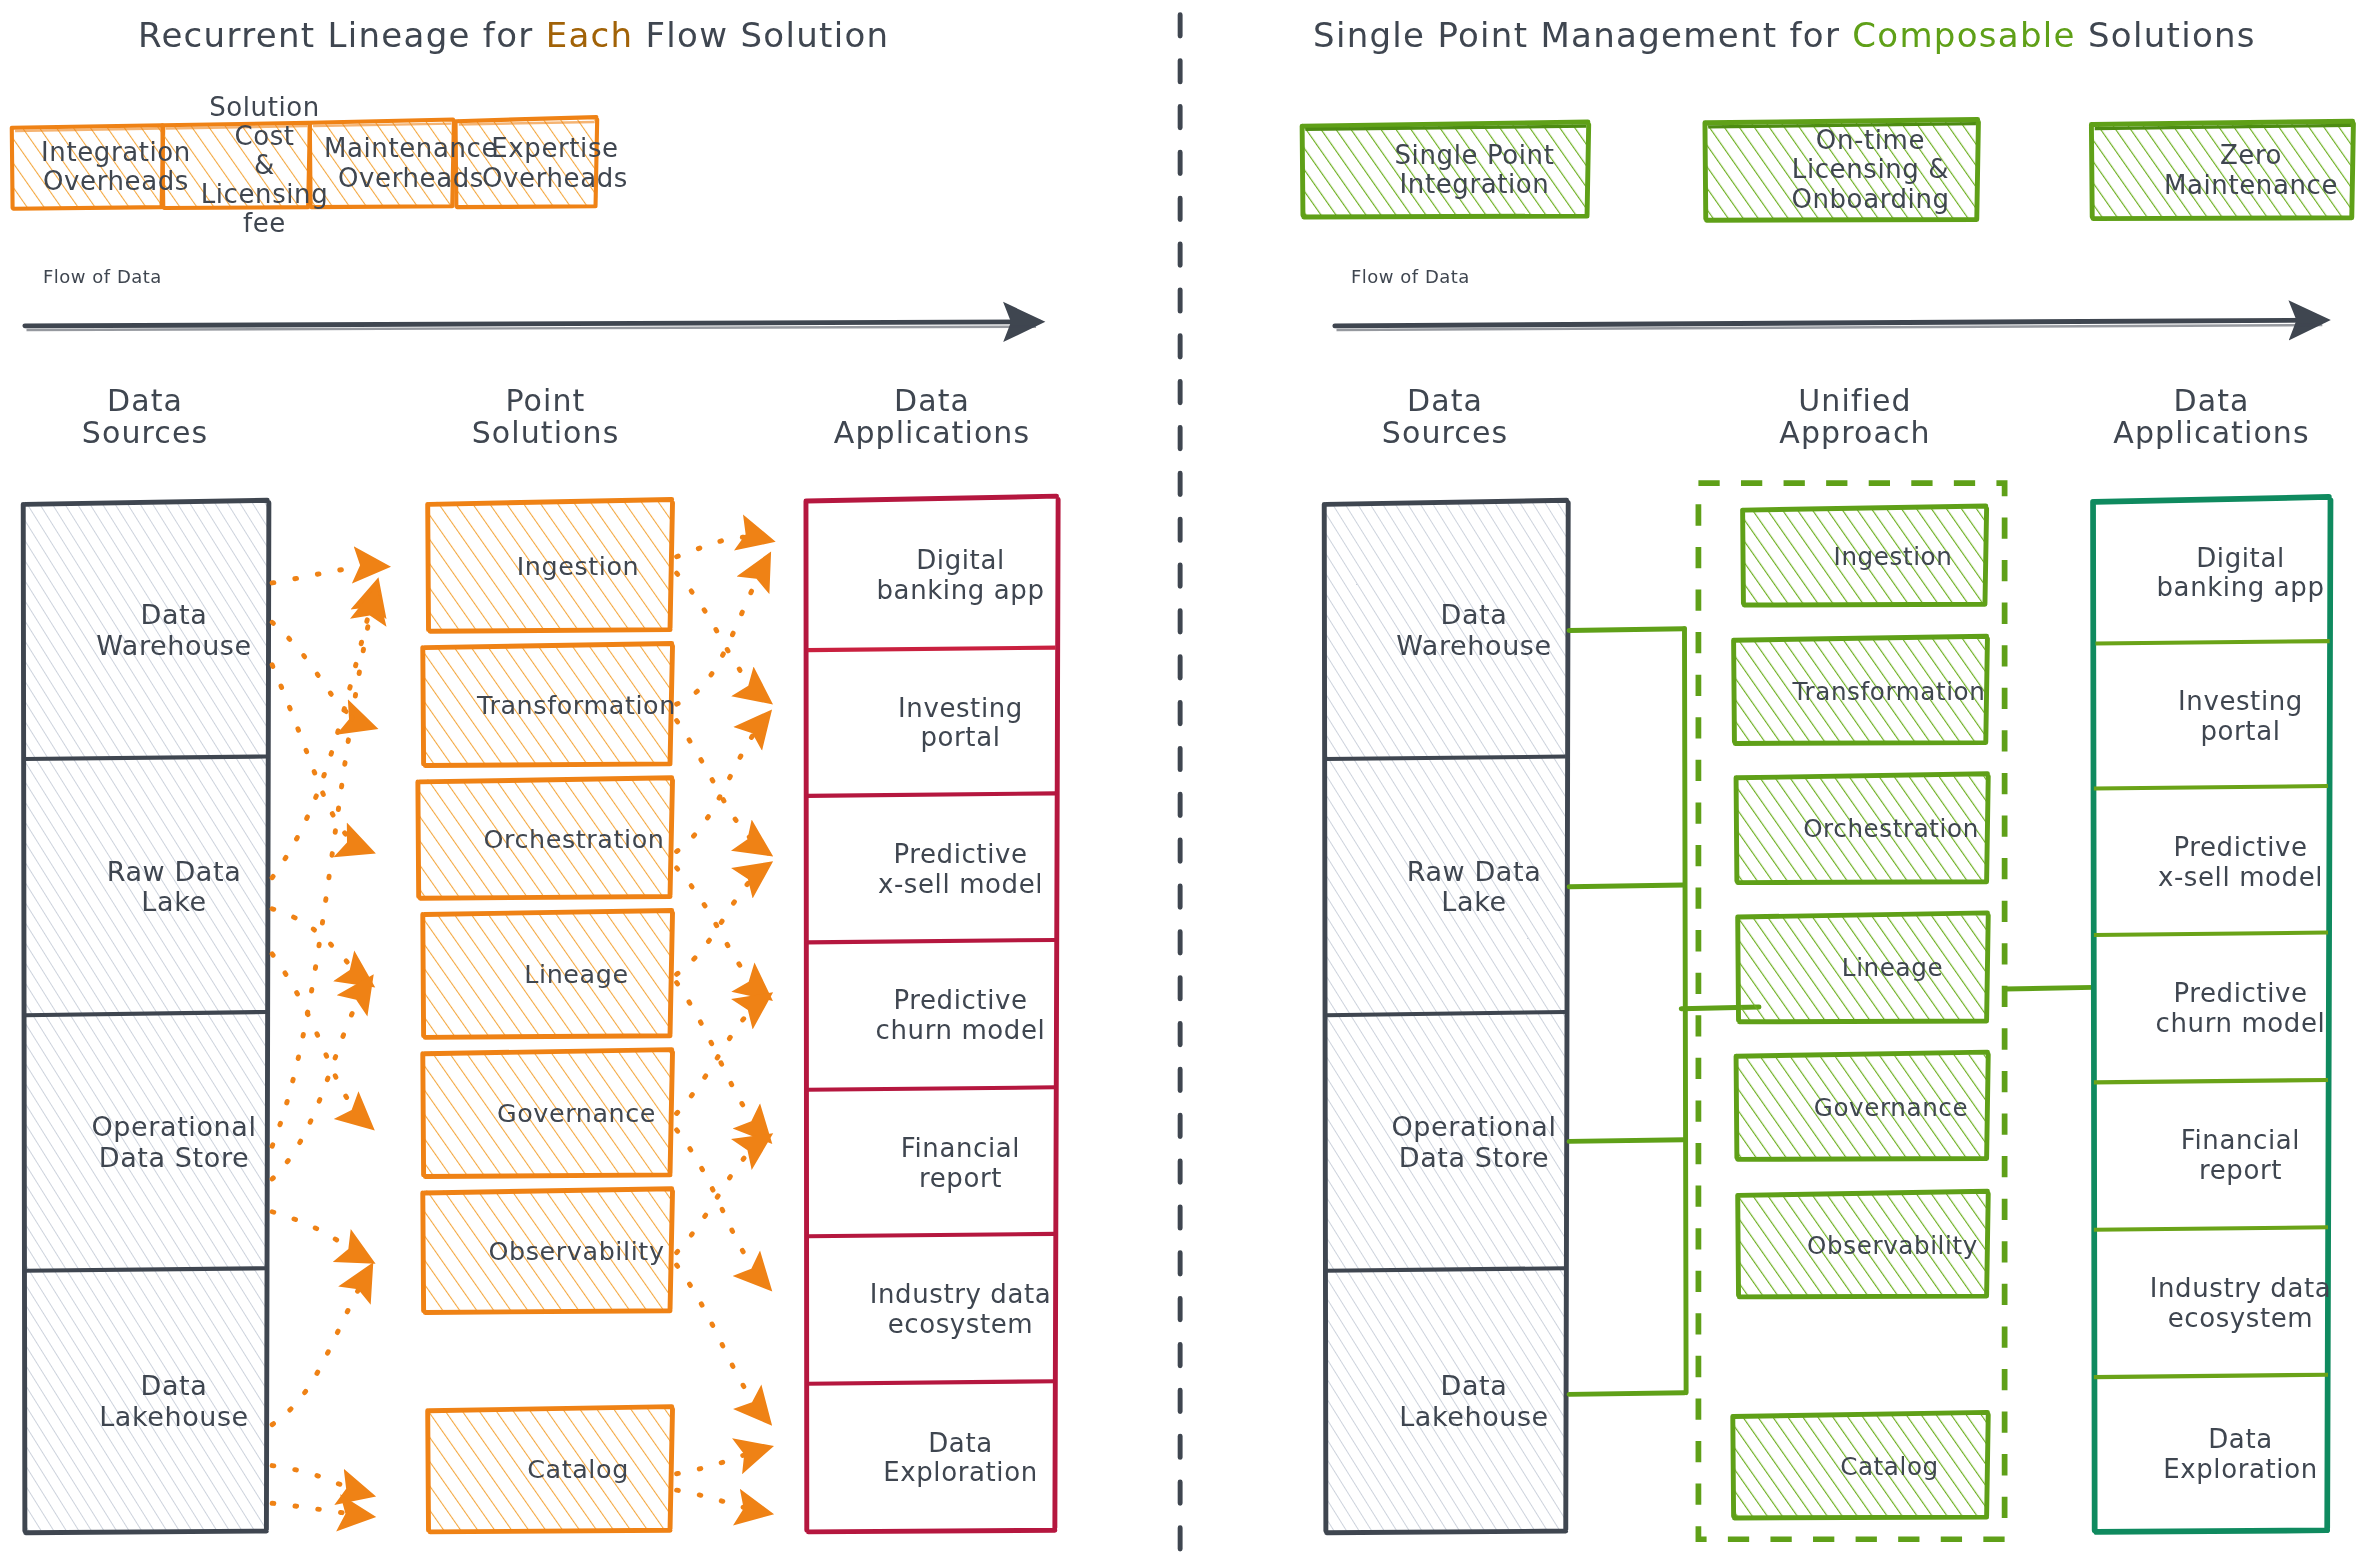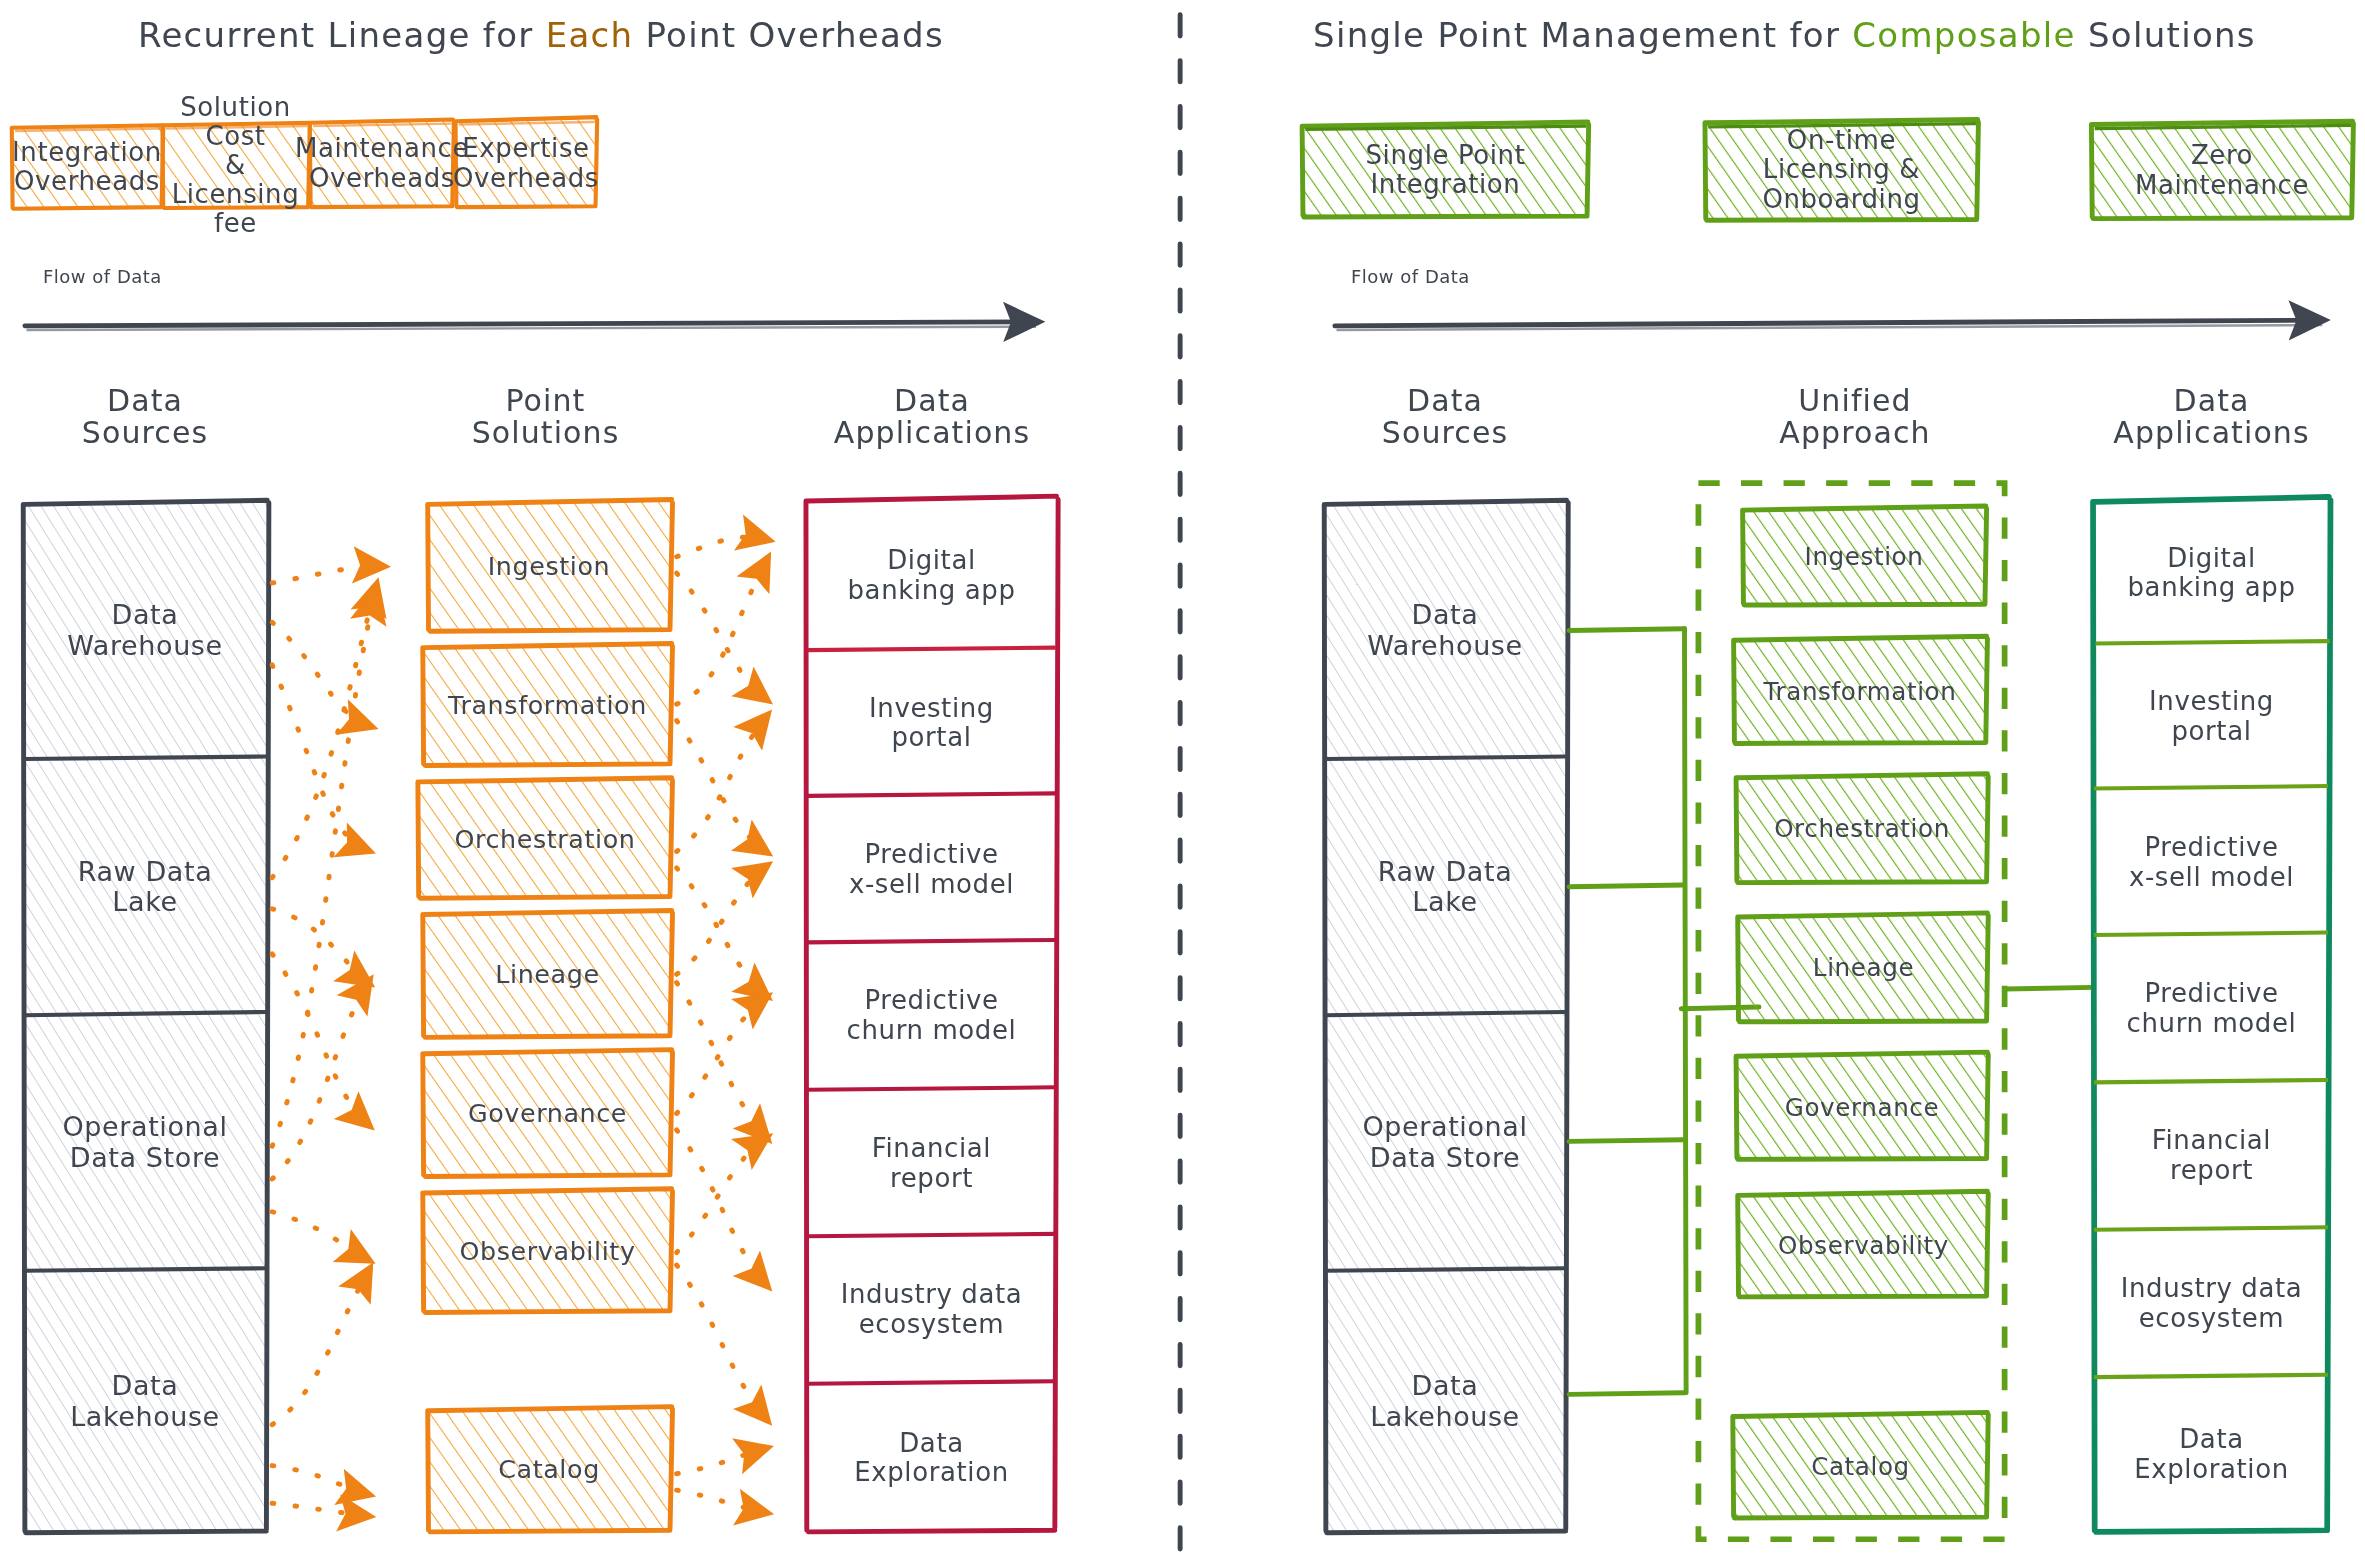--- a/index.html
+++ b/index.html
@@ -15,21 +15,21 @@
          color:#3f4650;font-weight:400;}
   .title .hl-orange{color:#a16207;}
   .title .hl-green{color:#5fa018;}
 
   
   .flowlabel{position:absolute;font-size:18px;color:#3f4650;white-space:nowrap;letter-spacing:0.5px;}
   .colhead{position:absolute;font-size:30px;color:#3f4650;text-align:center;line-height:1.08;letter-spacing:1.1px;}
 
   .boxtext{position:absolute;display:flex;align-items:center;justify-content:center;
            text-align:center;line-height:1.12;letter-spacing:0.6px;color:#3f4650;
-           pointer-events:none;}
+           pointer-events:none;padding-left:29px;}
 
   .t30{font-size:24.6px;}
   .t31{font-size:25.4px;}
   .t32{font-size:26px;}
   .t33{font-size:27px;}
 </style>
 </head>
 <body>
 
 <div class="stage">
@@ -220,21 +220,21 @@
       <path d="M2559,786 L2845,783" fill="none" stroke="#6aa318" stroke-width="5"></path>
       <path d="M2557,963 L2843,960" fill="none" stroke="#6aa318" stroke-width="5"></path>
       <path d="M2557,1142 L2843,1139" fill="none" stroke="#6aa318" stroke-width="5"></path>
       <path d="M2557,1322 L2843,1319" fill="none" stroke="#6aa318" stroke-width="5"></path>
       <path d="M2557,1502 L2843,1499" fill="none" stroke="#6aa318" stroke-width="5"></path>
       <path d="M2557,1682 L2843,1679" fill="none" stroke="#6aa318" stroke-width="5"></path>
     </g>
   </svg>
 
   <div class="title" style="left:138px;top:14.7px;">
-    <span>Recurrent Lineage for </span><span class="hl-orange">Each</span><span> Point Overheads</span>
+    <span>Recurrent Lineage for </span><span class="hl-orange">Each</span><span> Flow Solution</span>
   </div>
 
   <div class="title" style="left:1313px;top:14.7px;">
     <span>Single Point Management for </span><span class="hl-green">Composable</span><span> Solutions</span>
   </div>
 
   <div class="boxtext t32" style="left:11.5px;top:127px;width:151px;height:80px;">Integration<br>Overheads</div>
   <div class="boxtext t32" style="left:162px;top:124px;width:147px;height:83px;">Solution Cost<br>&amp; Licensing fee</div>
   <div class="boxtext t32" style="left:310px;top:121px;width:144px;height:85px;">Maintenance<br>Overheads</div>
   <div class="boxtext t32" style="left:455px;top:120px;width:142px;height:87px;">Expertise<br>Overheads</div>

